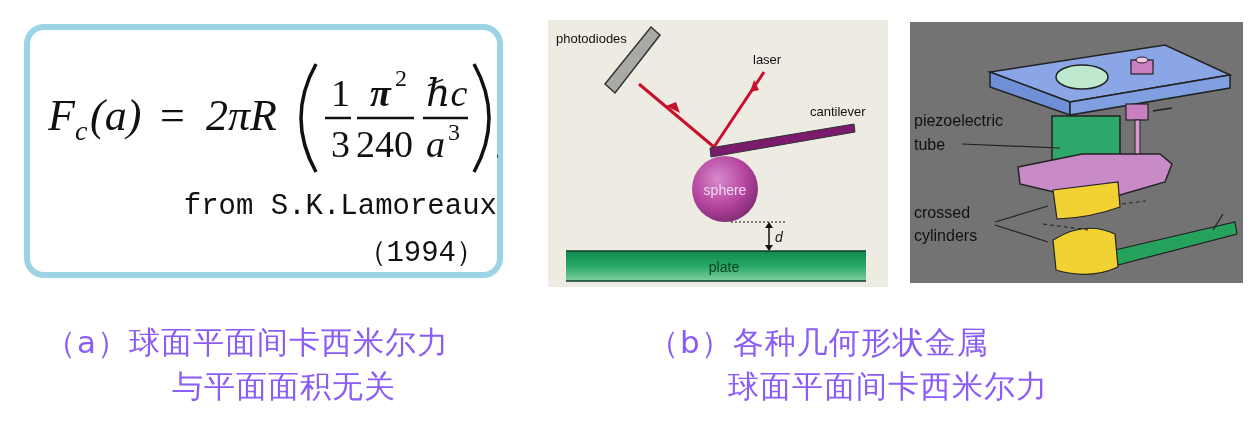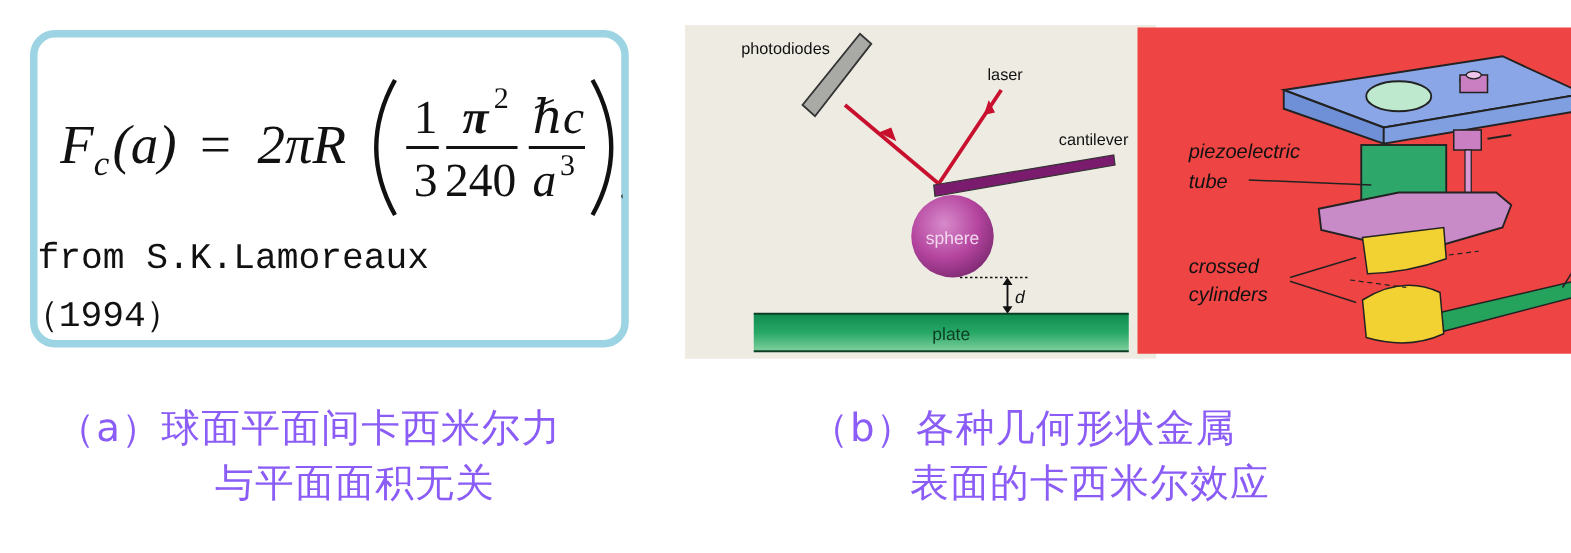--- a/index.html
+++ b/index.html
@@ -1,24 +1,24 @@
 <!DOCTYPE html>
 <html><head>
 <meta charset="utf-8">
 <style>
   html,body{margin:0;padding:0;background:#fff;}
   body{width:1257px;height:442px;position:relative;overflow:hidden;font-family:"Liberation Serif","DejaVu Serif",serif;}
   .formula-box{position:absolute;left:24px;top:24px;width:467px;height:242px;border:6px solid #9dd4e4;border-radius:20px;background:#fff;}
   .formula{position:absolute;left:18px;top:28px;width:450px;height:120px;}
-  .citation{position:absolute;left:0;width:100%;text-align:left;font-family:"Liberation Mono","DejaVu Sans Mono",monospace;font-size:29px;color:#111;}
+  .citation{position:absolute;left:0;width:100%;text-align:right;font-family:"Liberation Mono","DejaVu Sans Mono",monospace;font-size:29px;color:#111;}
   .cit1{top:160px;}
   .cit2{top:202px;left:-12px;}
-  .panel{position:absolute;padding-left:37px;}
+  .panel{position:absolute;}
   .p1{left:548px;top:20px;width:340px;height:267px;background:#edebe2;}
-  .p2{left:910px;top:22px;width:333px;height:261px;background:#ef4444;font-style:italic;}
+  .p2{left:910px;top:22px;width:333px;height:261px;background:#737373;}
   .caption{position:absolute;font-family:"DejaVu Sans","Liberation Sans",sans-serif;font-size:31px;color:#8b5cf6;white-space:nowrap;letter-spacing:1px;}
   .lbl{font-family:"Liberation Sans","DejaVu Sans",sans-serif;}
 </style>
 </head>
 <body>
 
 <div class="formula-box">
   <svg class="formula" viewBox="0 0 450 120" width="450" height="120">
     <g font-family="Liberation Serif, DejaVu Serif, serif" fill="#111">
       <text x="0" y="72" font-size="44" font-style="italic">F</text>
@@ -135,13 +135,13 @@
     <text x="4" y="219" font-size="16" class="lbl" fill="#111">cylinders</text>
     <line x1="85" y1="200" x2="138" y2="184" stroke="#222" stroke-width="1.2"></line>
     <line x1="85" y1="203" x2="138" y2="220" stroke="#222" stroke-width="1.2"></line>
     <line x1="313" y1="192" x2="303" y2="208" stroke="#222" stroke-width="1.2"></line>
   </svg>
 </div>
 
 <div class="caption" style="left:45px;top:322px;">（a）球面平面间卡西米尔力</div>
 <div class="caption" style="left:172px;top:366px;">与平面面积无关</div>
 <div class="caption" style="left:648px;top:322px;">（b）各种几何形状金属</div>
-<div class="caption" style="left:728px;top:366px;">表面的卡西米尔效应</div>
+<div class="caption" style="left:728px;top:366px;">球面平面间卡西米尔力</div>
 
 </body></html>

